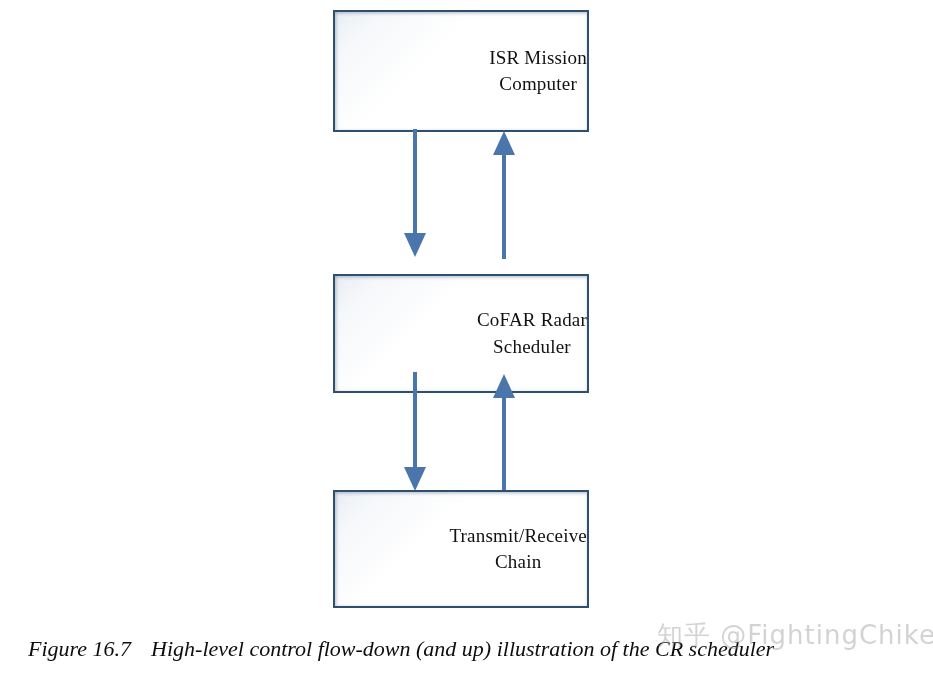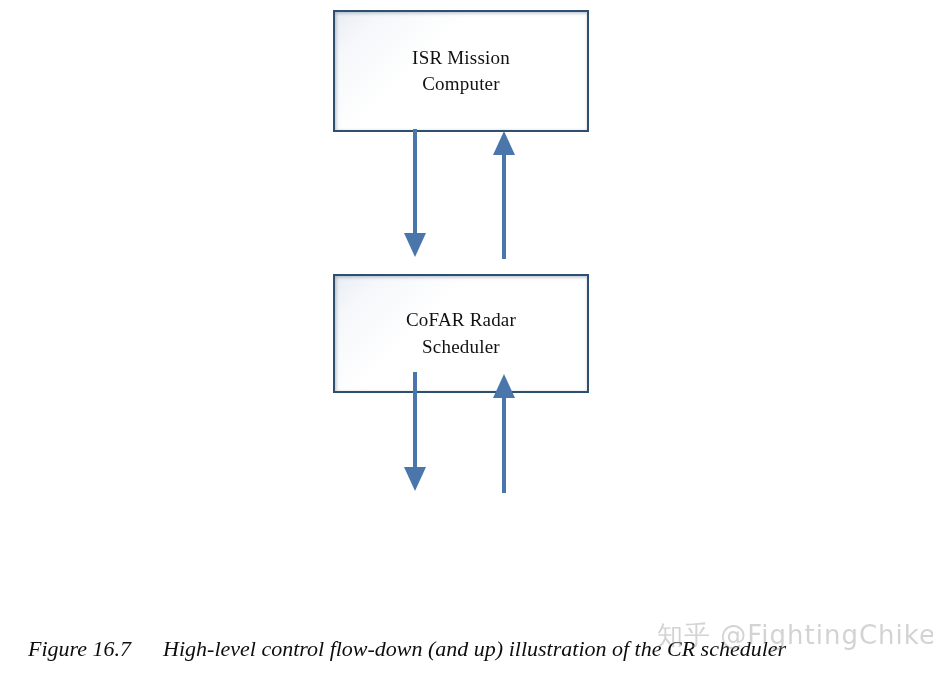--- a/index.html
+++ b/index.html
@@ -23,21 +23,21 @@
     box-sizing: border-box;
     border: 2px solid #2f4f6f;
     background:
       linear-gradient(135deg, #e9edf2 0%, #f5f7fa 12%, #ffffff 38%, #ffffff 100%);
     box-shadow:
       inset 0 2px 3px rgba(120,140,165,0.35),
       inset 2px 0 3px rgba(120,140,165,0.28),
       inset -1px -1px 2px rgba(255,255,255,0.9);
     display: flex;
     align-items: center;
-    justify-content: center;
+    justify-content: flex-end;
   }
   .node-label {
     text-align: center;
     font-size: 19px;
     line-height: 1.38;
     color: #111111;
     letter-spacing: 0.2px;
     white-space: pre-line;
     user-select: none;
   }
@@ -70,21 +70,21 @@
     position: absolute;
     left: 28px;
     top: 636px;
     width: 885px;
     font-style: italic;
     font-size: 22px;
     line-height: 1.2;
     color: #0d0d0d;
     white-space: nowrap;
   }
-  #figure-caption .cap-number { margin-right: 32px; }
+  #figure-caption .cap-number { margin-right: 20px; }
 
   
   #watermark {
     position: absolute;
     left: 657px;
     top: 618px;
     font-family: "DejaVu Sans", sans-serif;
     font-size: 26px;
     letter-spacing: 1px;
     color: rgba(150,150,150,0.42);
@@ -121,20 +121,24 @@
   <svg class="arrow-svg" id="arrow-sched-to-trc" viewBox="0 0 34 121">
     <line class="arrow-line" x1="16" y1="0" x2="16" y2="101"></line>
     <polygon class="arrow-head" points="16,119 5,95 27,95"></polygon>
   </svg>
 
   <svg class="arrow-svg" id="arrow-trc-to-sched" viewBox="0 0 34 121">
     <line class="arrow-line" x1="16" y1="121" x2="16" y2="20"></line>
     <polygon class="arrow-head" points="16,2 5,26 27,26"></polygon>
   </svg>
 
+  <div class="node" id="node-transmit-receive-chain">
+    <span class="node-label">Transmit/Receive
+Chain</span>
+  </div>
 
   <div id="figure-caption">
     <span class="cap-number">Figure 16.7</span><span>High-level control flow-down (and up) illustration of the CR scheduler</span>
   </div>
 
   <div id="watermark">知乎 @FightingChiker</div>
 
 </div>
 
 </body></html>

